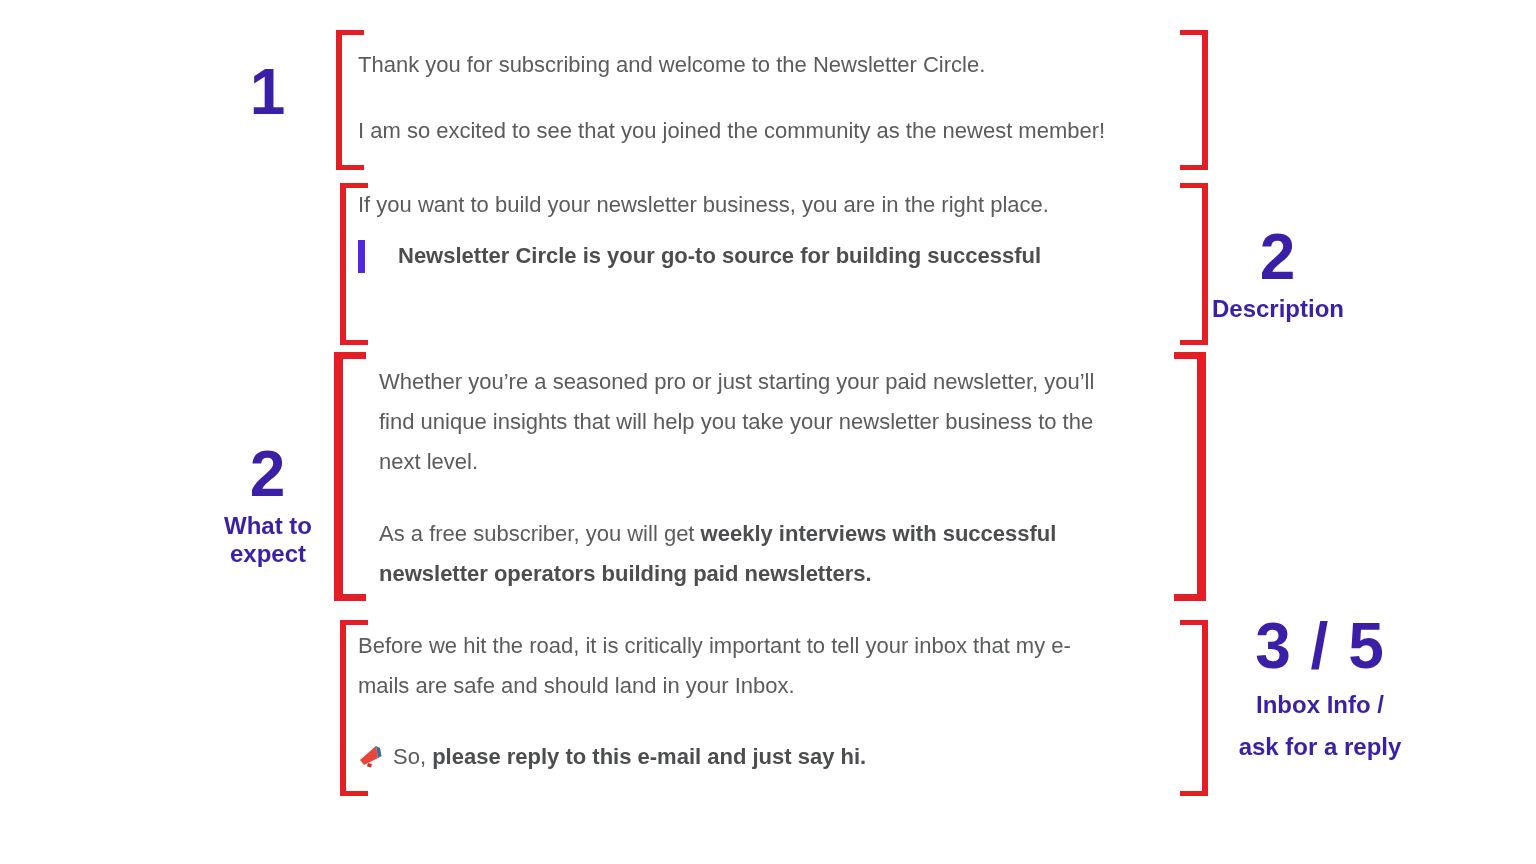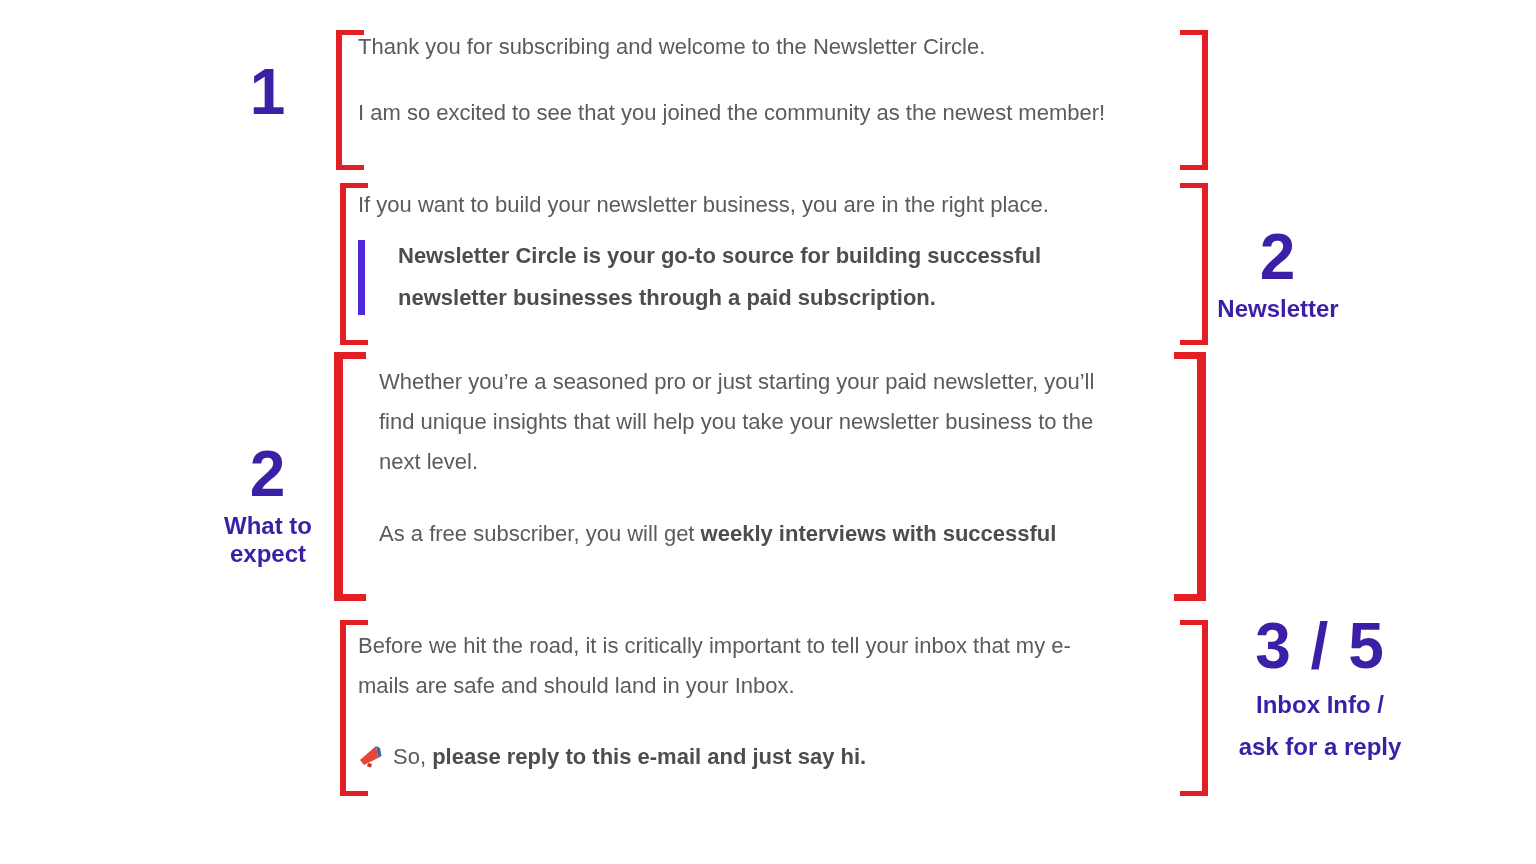--- a/index.html
+++ b/index.html
@@ -43,58 +43,58 @@
 </head>
 <body>
 
 <div class="bracket left" style="left:336px; top:30px; width:28px; height:140px;"></div>
 <div class="bracket right" style="left:1180px; top:30px; width:28px; height:140px;"></div>
 
 <div class="annotation" style="left:230px; top:60px; width:76px;">
   <div class="num">1</div>
 </div>
 
-<div class="abs email-text" style="left:358px; top:27px; width:846px;">
+<div class="abs email-text" style="left:358px; top:45px; width:846px;">
   <div class="line">Thank you for subscribing and welcome to the Newsletter Circle.</div>
   <div class="spacer26"></div>
   <div class="line">I am so excited to see that you joined the community as the newest member!</div>
 </div>
 
 <div class="bracket left" style="left:340px; top:183px; width:28px; height:162px;"></div>
 <div class="bracket right" style="left:1180px; top:183px; width:28px; height:162px;"></div>
 
 <div class="abs email-text" style="left:358px; top:185px; width:846px;">
   <div class="line">If you want to build your newsletter business, you are in the right place.</div>
   <div class="quote-block">
     <div class="quote-bar"></div>
     <div class="line">Newsletter Circle is your go-to source for building successful</div>
-    <div class="line">newsletter businesses through a paid subscription.</div>
   </div>
 </div>
 
 <div class="annotation" style="left:1210px; top:225px; width:136px;">
   <div class="num">2</div>
-  <div class="lbl">Newsletter</div>
+  <div class="lbl">Description</div>
 </div>
 
 <div class="bracket thick left" style="left:334px; top:352px; width:32px; height:249px;"></div>
 <div class="bracket thick right" style="left:1174px; top:352px; width:32px; height:249px;"></div>
 
 <div class="annotation" style="left:203px; top:442px; width:130px;">
   <div class="num">2</div>
   <div class="lbl">What to</div>
   <div class="lbl" style="margin-top:0;">expect</div>
 </div>
 
 <div class="abs email-text" style="left:358px; top:362px; width:820px;margin-left:21px;">
   <div class="line">Whether you’re a seasoned pro or just starting your paid newsletter, you’ll</div>
   <div class="line">find unique insights that will help you take your newsletter business to the</div>
   <div class="line">next level.</div>
   <div class="spacer32"></div>
   <div class="line"><span>As a free subscriber, you will get </span><span class="b">weekly interviews with successful</span></div>
+  <div class="line b">newsletter operators building paid newsletters.</div>
 </div>
 
 <div class="bracket left" style="left:340px; top:620px; width:28px; height:176px;"></div>
 <div class="bracket right" style="left:1180px; top:620px; width:28px; height:176px;"></div>
 
 <div class="abs email-text" style="left:358px; top:626px; width:820px;">
   <div class="line">Before we hit the road, it is critically important to tell your inbox that my e-</div>
   <div class="line">mails are safe and should land in your Inbox.</div>
   <div class="spacer31"></div>
   <div class="line">

